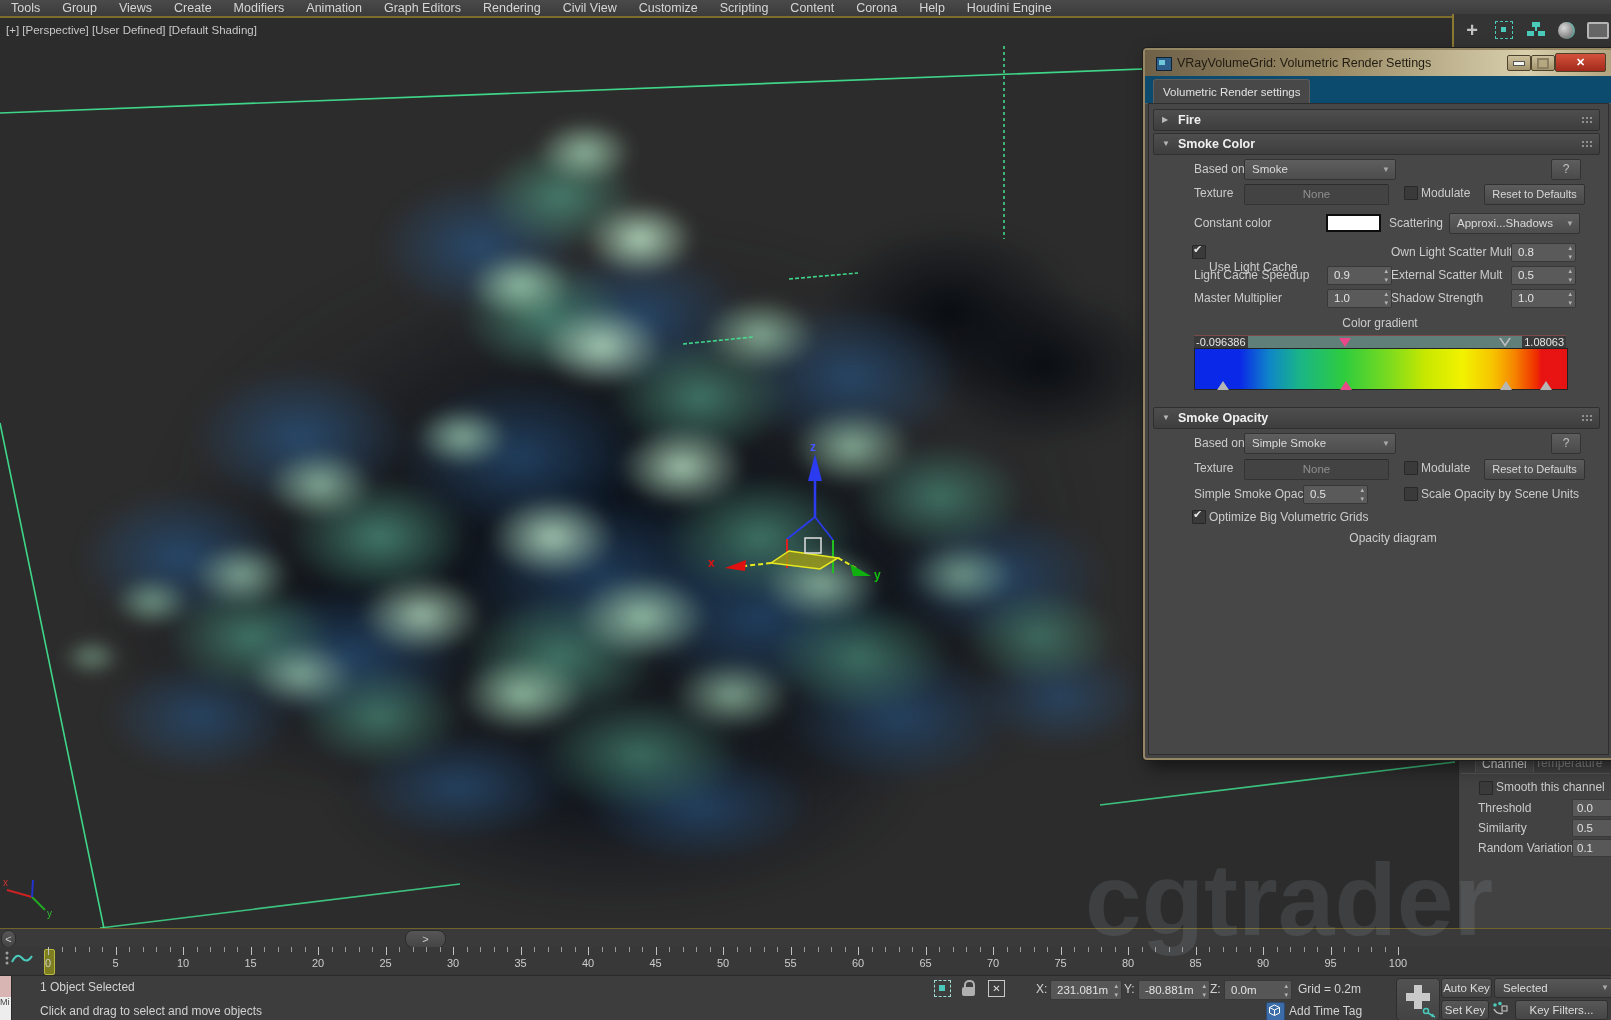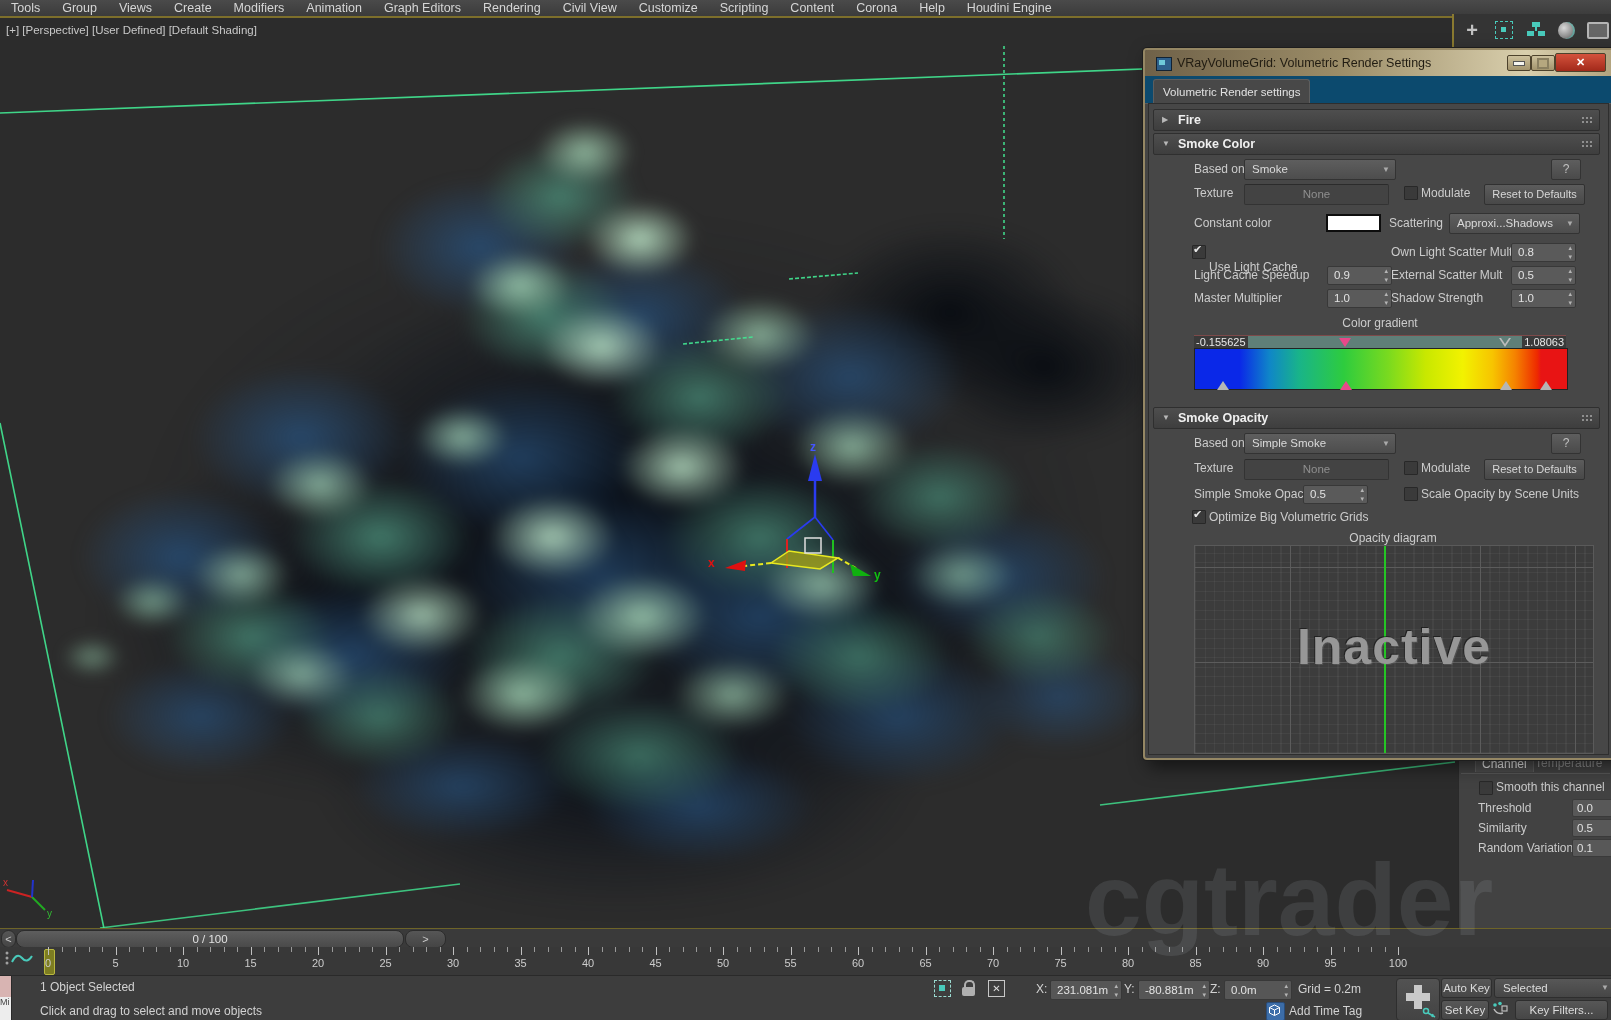--- a/index.html
+++ b/index.html
@@ -372,21 +372,21 @@
     <div class="spin" style="left:362px;top:162px;">0.5</div>
 
     <div class="lbl" style="left:45px;top:187px;">Master Multiplier</div>
     <div class="spin" style="left:178px;top:185px;">1.0</div>
     <div class="lbl" style="left:242px;top:187px;">Shadow Strength</div>
     <div class="spin" style="left:362px;top:185px;">1.0</div>
 
     <div class="lbl" style="left:45px;top:212px;width:372px;text-align:center;">Color gradient</div>
 
     <div id="gradstrip" style="top:231px;">
-      <span class="gval" style="left:0;">-0.155625</span>
+      <span class="gval" style="left:0;">-0.096386</span>
       <span class="gval" style="right:0;">1.08063</span>
       <span class="tmark pink" style="left:39%;"></span>
       <span class="tmark hollow" style="left:82%;"></span>
     </div>
     <div id="gradbar" style="top:244px;height:40px;">
       <span class="bmark gray" style="left:6%;"></span>
       <span class="bmark pink" style="left:39%;"></span>
       <span class="bmark gray" style="left:82%;"></span>
       <span class="bmark gray" style="left:92.7%;"></span>
     </div>
@@ -410,39 +410,29 @@
     <div class="lbl" style="left:45px;top:383px;">Simple Smoke Opacity</div>
     <div class="spin" style="left:154px;top:381px;">0.5</div>
     <div class="cb" style="left:255px;top:383px;"></div>
     <div class="lbl" style="left:272px;top:383px;">Scale Opacity by Scene Units</div>
 
     <div class="cb on" style="left:43px;top:406px;"></div>
     <div class="lbl" style="left:60px;top:406px;">Optimize Big Volumetric Grids</div>
 
     <div class="lbl" style="left:45px;top:427px;width:398px;text-align:center;">Opacity diagram</div>
 
-    <div id="diagram" style="top:441px;height:207px;">
-      <div class="dgv" style="left:95px;"></div>
-      <div class="dgv" style="left:285px;"></div>
-      <div class="dgv" style="left:380px;"></div>
-      <div class="dgh" style="top:21px;"></div>
-      <div class="dgh" style="top:116px;"></div>
-      <div id="dg-green"></div>
-      <div id="inactive">Inactive</div>
-    </div>
 
   </div>
   <div id="dlg-scroll">
       <div id="dlg-thumb"></div>
     </div>
 </div>
 
 <div id="sliderrow" class="abs">
   <div id="ts-prev">&lt;</div>
-  <div id="ts-handle">0 / 100</div>
   <div id="ts-next">&gt;</div>
 </div>
 
 <div id="ruler" class="abs">
   <svg id="curveicon">
     <circle cx="3" cy="3" r="1.5" fill="#a0a0a0"></circle>
       <circle cx="3" cy="8" r="1.5" fill="#a0a0a0"></circle>
       <circle cx="3" cy="13" r="1.5" fill="#a0a0a0"></circle>
     <path d="M8 12 Q13 2 18 8 T28 6" stroke="#49cabb" stroke-width="2" fill="none"></path>
   </svg>

